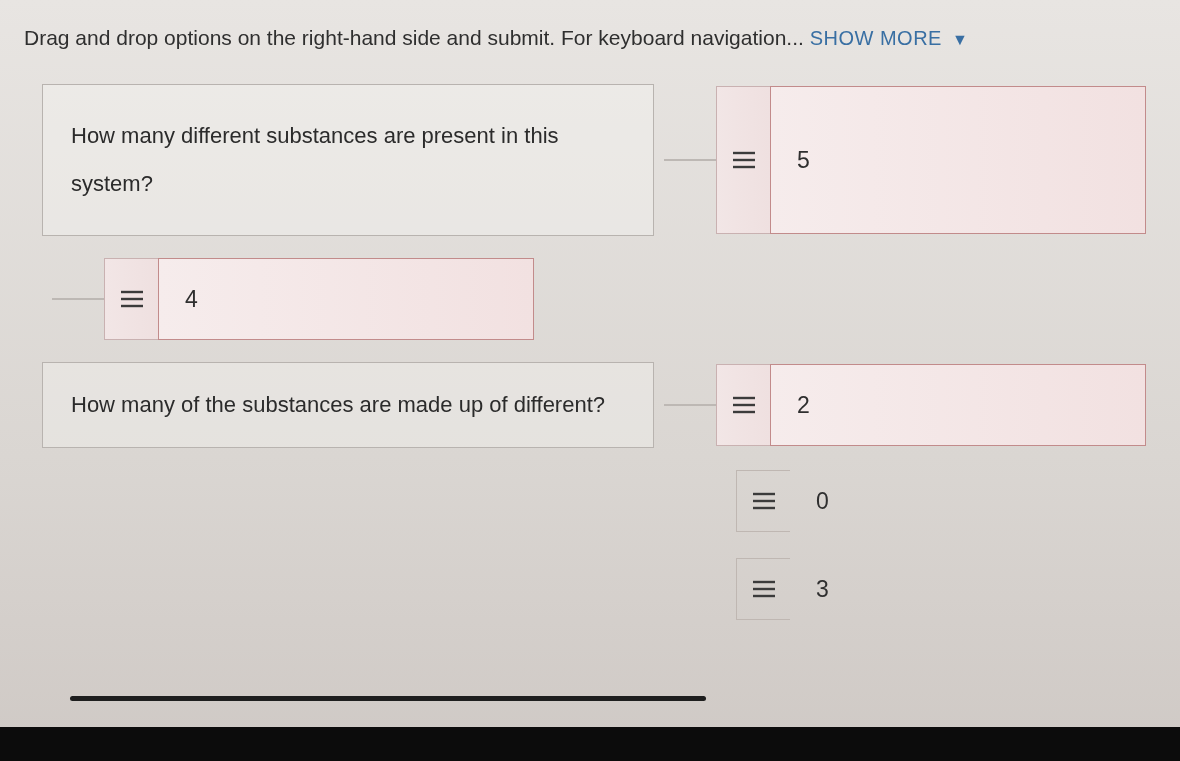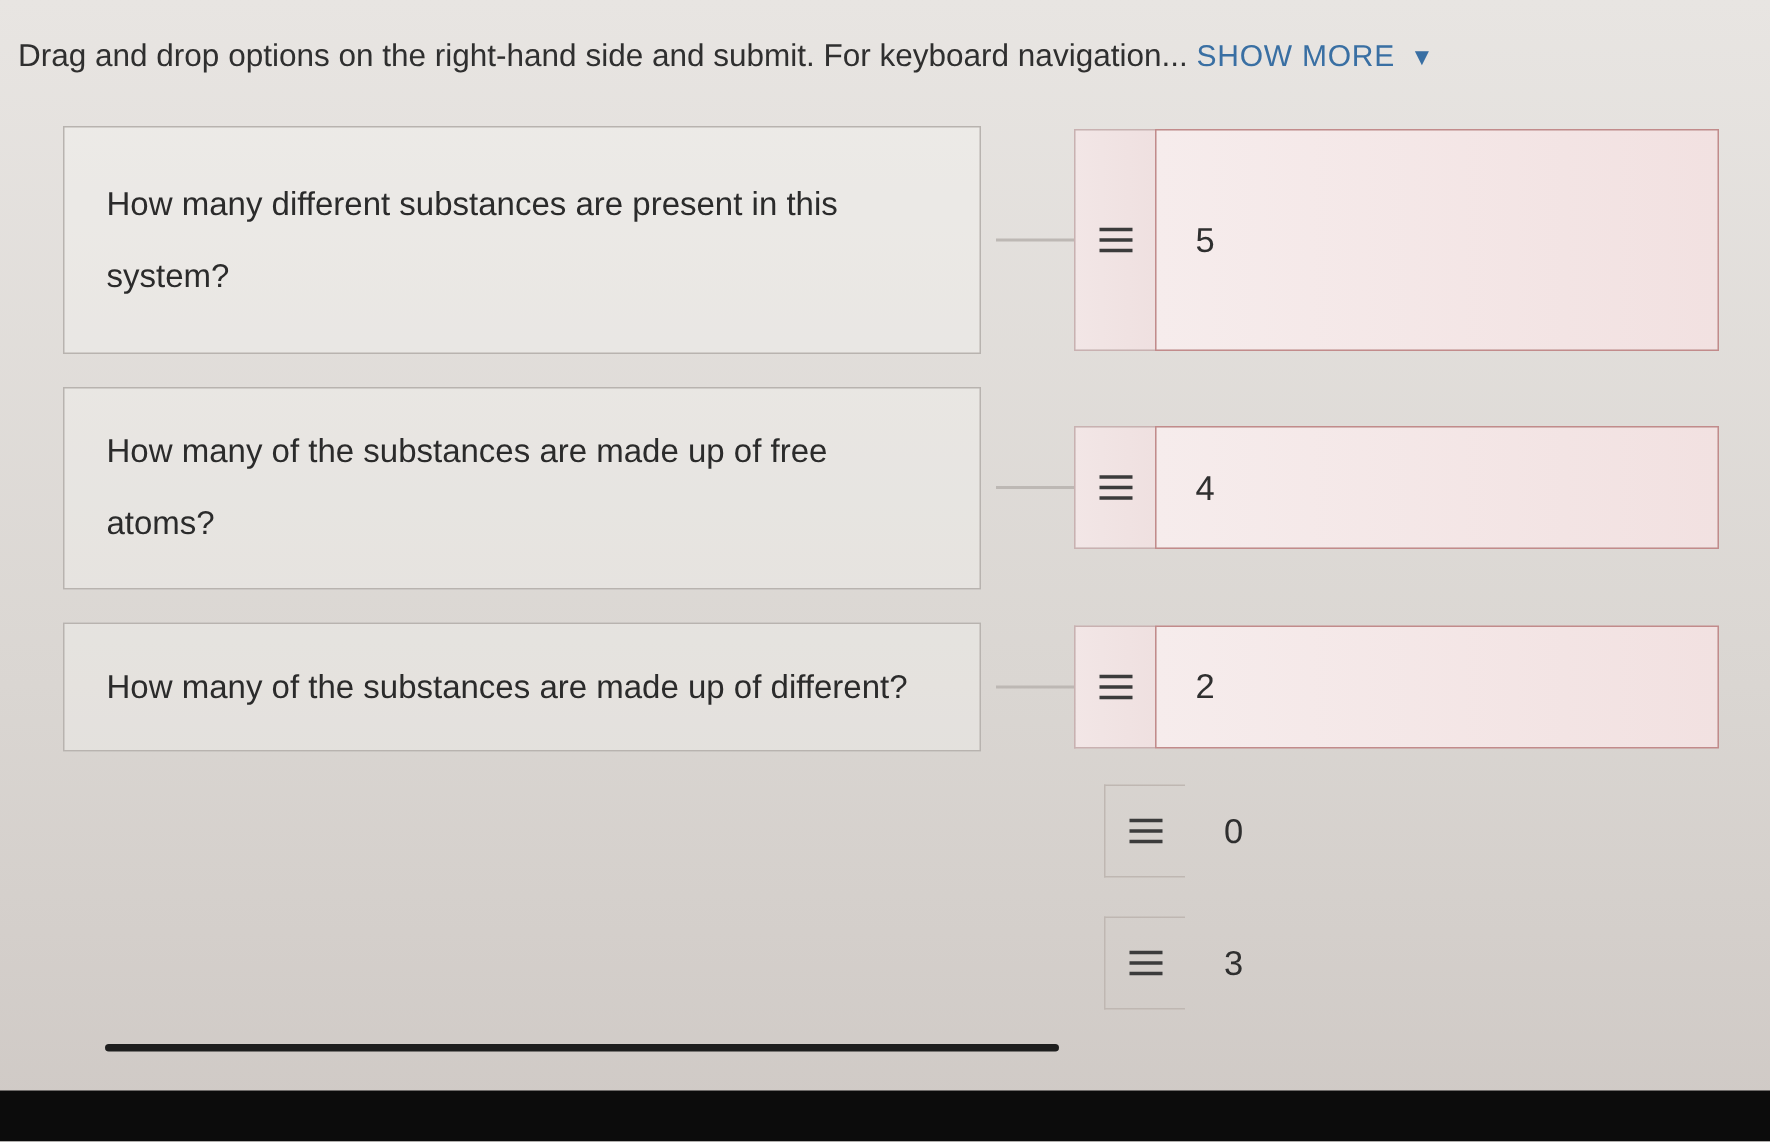--- a/index.html
+++ b/index.html
@@ -7,21 +7,21 @@
   body {
     font-family: "Segoe UI", Arial, sans-serif;
     background: linear-gradient(180deg, #e8e5e2 0%, #dad6d2 60%, #cfc9c5 100%);
     position: relative;
     color: #2a2a2a;
   }
 
   .instructions {
     position: absolute;
     top: 26px;
-    left: 12px;
+    left: 24px;
     right: 10px;
     font-size: 21px;
     color: #2f2f2f;
   }
   .show-more {
     color: #396fa3;
     cursor: pointer;
     font-size: 20px;
     letter-spacing: .5px;
   }
@@ -160,23 +160,20 @@
           <line x1="1" y1="17" x2="23" y2="17"></line>
         </svg>
       </div>
       <div class="option-box">
         <span>5</span>
       </div>
     </div>
   </div>
 
   <div class="row">
-    <div class="question">
-      <span>How many of the substances are made up of free atoms?</span>
-    </div>
     <div class="connector"></div>
     <div class="option-wrap stretch-right">
       <div class="drag-handle">
         <svg width="24" height="20" viewBox="0 0 24 20">
           <line x1="1" y1="3" x2="23" y2="3"></line>
           <line x1="1" y1="10" x2="23" y2="10"></line>
           <line x1="1" y1="17" x2="23" y2="17"></line>
         </svg>
       </div>
       <div class="option-box">

